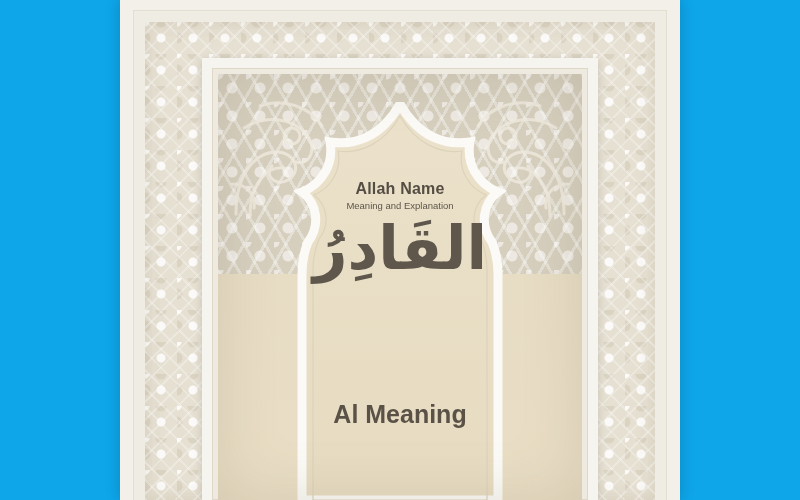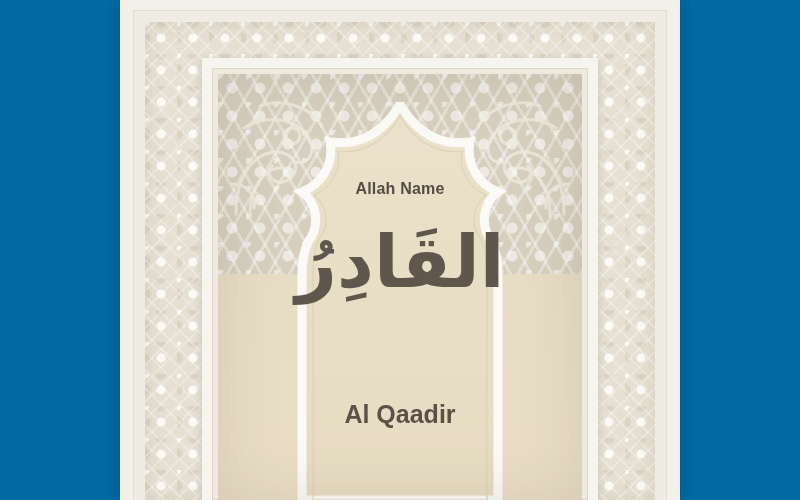--- a/index.html
+++ b/index.html
@@ -8,21 +8,21 @@
     width: 800px;
     height: 500px;
     overflow: hidden;
     font-family: "Liberation Sans", sans-serif;
   }
 
   #stage {
     position: relative;
     width: 800px;
     height: 500px;
-    background: #0369a1;
+    background: #0ea5e9;
     overflow: hidden;
   }
 
   
   .outer-frame {
     position: absolute;
     left: 120px;
     top: 0px;
     width: 560px;
     height: 500px;
@@ -152,22 +152,22 @@
   .meaning-sub {
     position: absolute;
     left: 0; right: 0;
     top: 126px;
     font-size: 9.5px;
     color: #5d554a;
   }
   .arabic {
     position: absolute;
     left: 0; right: 0;
-    top: 152px;
-    font-size: 72px;
+    top: 144px;
+    font-size: 60px;
     line-height: 1;
     color: #5f574c;
     direction: rtl;
     font-family: "DejaVu Sans", "Liberation Sans", sans-serif;
     font-weight: 600;
   }
   .translit {
     position: absolute;
     left: 0; right: 0;
     top: 326px;
@@ -264,19 +264,20 @@
                C 68 104, 70 123, 59 137
                C 55 147, 53 157, 53 168
                L 53 398 L 227 398 L 227 168
                C 227 157, 225 147, 221 137
                C 210 123, 212 104, 226 93
                C 209 86, 198 68, 202 49
                C 180 52, 156 42, 140 14 Z" fill="none" stroke="#ddd3bb" stroke-width="1.2"></path>
     </svg>
 
     <div class="txt-center allah-name">Allah Name</div>
+    <div class="txt-center meaning-sub">Meaning and Explanation</div>
     <div class="txt-center arabic">القَادِرُ</div>
-    <div class="txt-center translit">Al Qaadir</div>
+    <div class="txt-center translit">Al Meaning</div>
 
     <div class="vignette"></div>
   </div>
 
 </div>
 
 </body></html>

